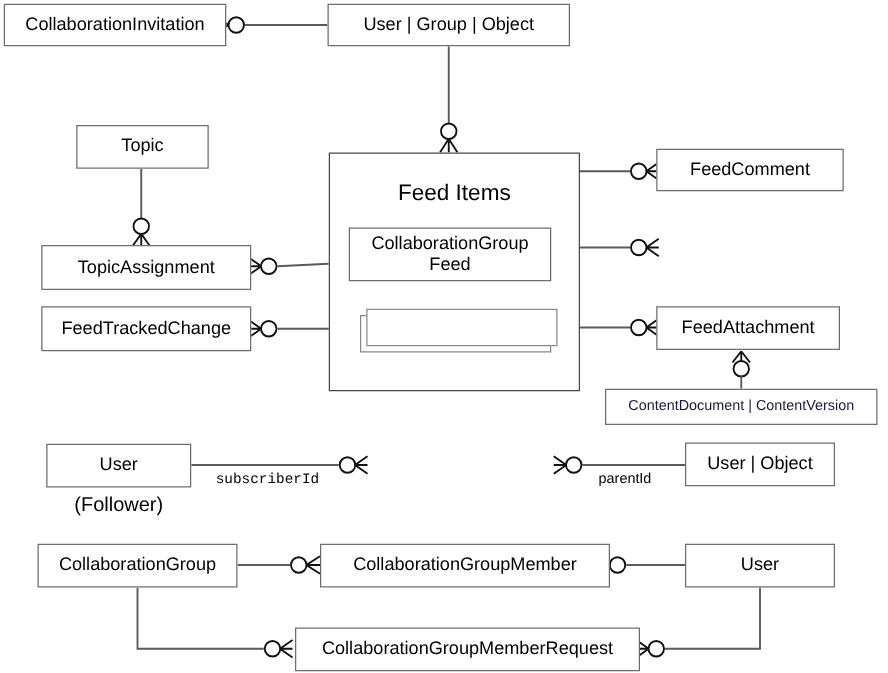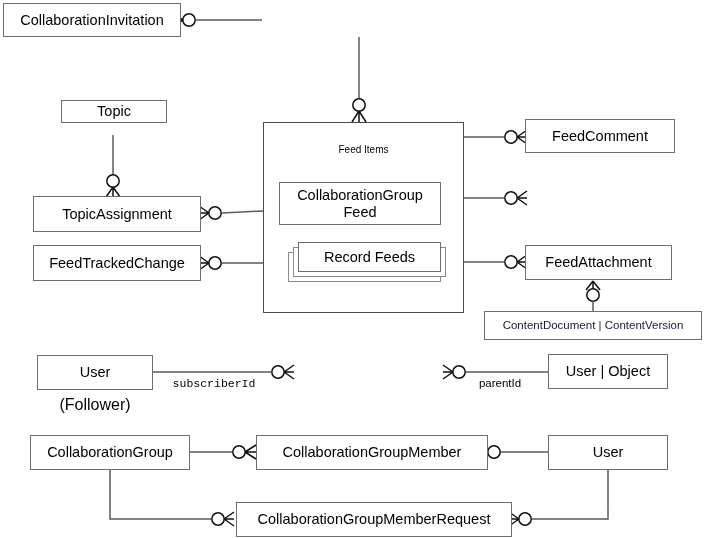--- a/index.html
+++ b/index.html
@@ -6,21 +6,21 @@
   #canvas{position:relative;width:710px;height:538px;background:#ffffff;
           font-family:"Liberation Sans",sans-serif;overflow:hidden;border-radius:11px;}
   .box{position:absolute;box-sizing:border-box;background:#ffffff;
        border:1.5px solid #6e6e6e;display:flex;align-items:center;
        justify-content:center;text-align:center;color:#000000;
        font-size:14.5px;line-height:1.12;}
   .box.thin{border-width:1.3px;}
   .container{position:absolute;box-sizing:border-box;background:#ffffff;
        border:1.6px solid #4a4a4a;}
   .ctitle{position:absolute;left:0;right:0;text-align:center;
-       font-size:10px;color:#000000;}
+       font-size:18px;color:#000000;}
   .stack-l{position:absolute;box-sizing:border-box;background:#ffffff;
        border:1.5px solid #8a8a8a;}
   .lbl{position:absolute;font-size:16px;color:#000000;text-align:center;
        white-space:nowrap;}
   .lbl.sm{font-size:11.5px;}
   .small-box{font-size:11.5px;color:#1a1a3a;}
   svg.lines{position:absolute;left:0;top:0;width:710px;height:538px;
        pointer-events:none;}
   .ln{stroke:#5a5a5a;stroke-width:1.5;fill:none;}
   .cf{stroke:#111111;stroke-width:1.5;fill:none;}
@@ -89,39 +89,39 @@
     <circle class="circ" cx="218" cy="519" r="6.2"></circle>
     <path class="cf" d="M224 519 L234 512 M224 519 L234 526 M224 519 L234 519"></path>
 
     <path class="ln" d="M532 519 L608 519 L608 470"></path>
     <circle class="circ" cx="525" cy="519" r="6.2"></circle>
     <path class="cf" d="M519 519 L509 512 M519 519 L509 526 M519 519 L509 519"></path>
   </svg>
 
   <div class="box" style="left:3px;top:3px;width:178px;height:34px;">CollaborationInvitation</div>
 
+  <div class="box" style="left:262px;top:3px;width:194px;height:34px;">User | Group | Object</div>
 
-  <div class="box" style="left:61px;top:100px;width:106px;height:23px;">Topic</div>
+  <div class="box" style="left:61px;top:100px;width:106px;height:35px;">Topic</div>
 
   <div class="box" style="left:33px;top:196px;width:168px;height:36px;">TopicAssignment</div>
 
   <div class="box" style="left:33px;top:245px;width:168px;height:36px;">FeedTrackedChange</div>
 
   <div class="container" style="left:263px;top:122px;width:201px;height:191px;">
     <div class="ctitle" style="top:21px;">Feed Items</div>
   </div>
 
   <div class="box" style="left:279px;top:182px;width:162px;height:43px;flex-direction:column;">
     <span>CollaborationGroup</span>
     <span>Feed</span>
   </div>
 
   <div class="stack-l" style="left:288px;top:252px;width:153px;height:30px;"></div>
   <div class="stack-l" style="left:293px;top:247px;width:153px;height:30px;"></div>
-  <div class="box" style="left:298px;top:242px;width:143px;height:30px;">Record Feeds</div>
 
   <div class="box" style="left:525px;top:119px;width:150px;height:34px;">FeedComment</div>
 
 
   <div class="box" style="left:525px;top:245px;width:147px;height:35px;">FeedAttachment</div>
 
   <div class="box thin small-box" style="left:484px;top:311px;width:218px;height:29px;">ContentDocument  |  ContentVersion</div>
 
   <div class="box" style="left:37px;top:355px;width:116px;height:35px;">User</div>
 

